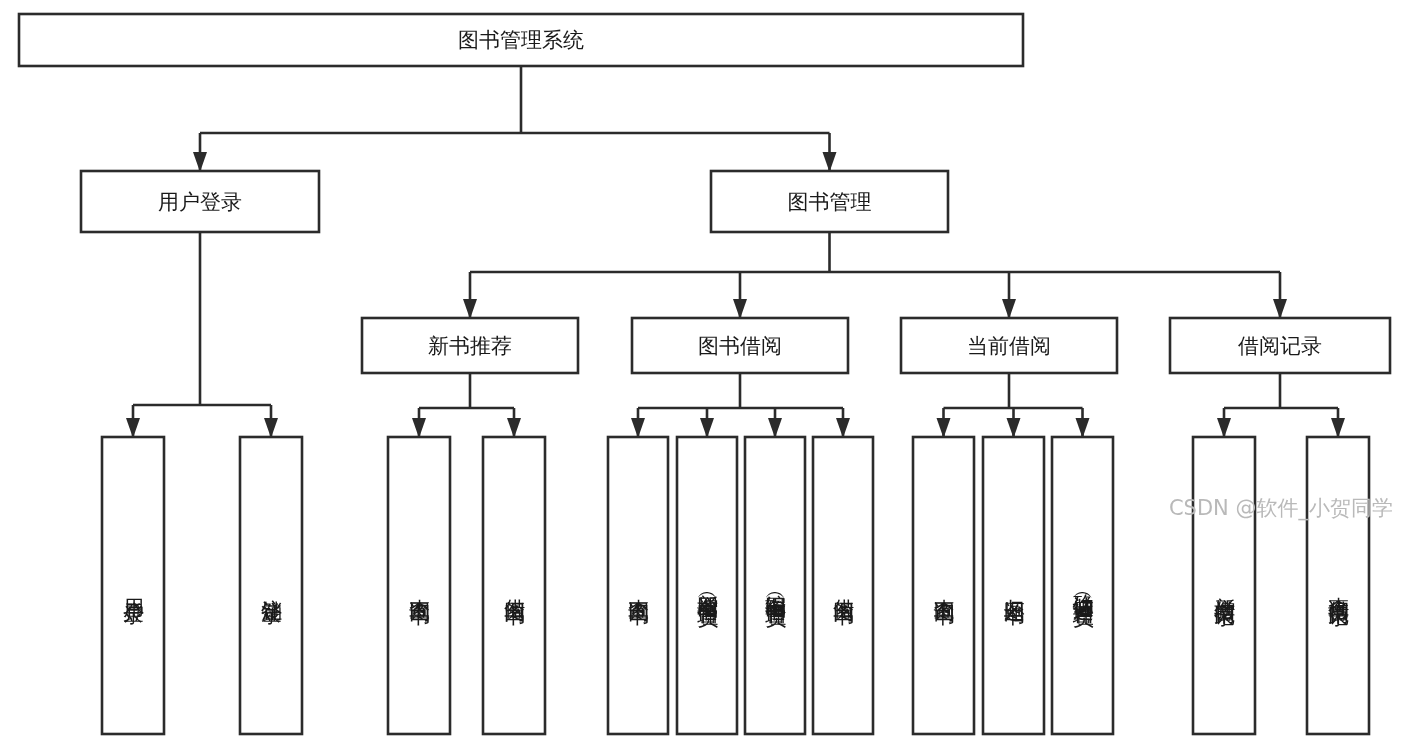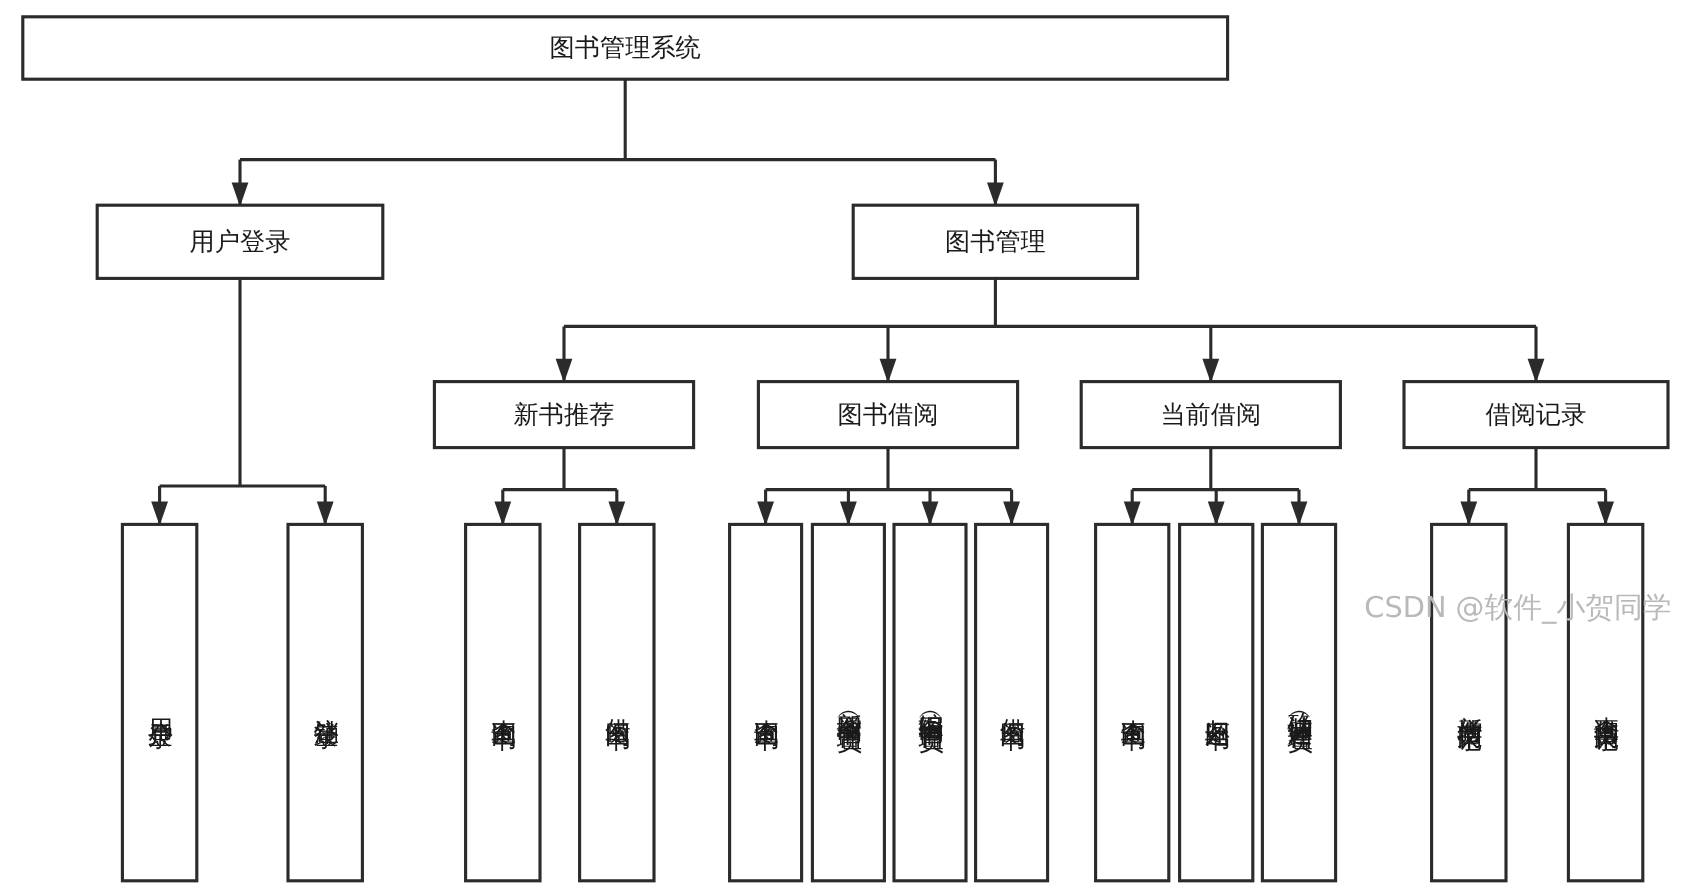--- a/index.html
+++ b/index.html
@@ -47,21 +47,21 @@
     letter-spacing:2px;
     color:#1a1a1a;
     white-space:nowrap;
     pointer-events:none;
   }
   .watermark{
     position:absolute;
     right:12px;
     bottom:4px;
     font-family:"DejaVu Sans","Liberation Sans",sans-serif;
-    font-size:24px;
+    font-size:21px;
     color:#b9b9b9;
     white-space:nowrap;
     user-select:none;
   }
 </style>
 </head>
 <body>
 
 <div id="diagram-root">
 

